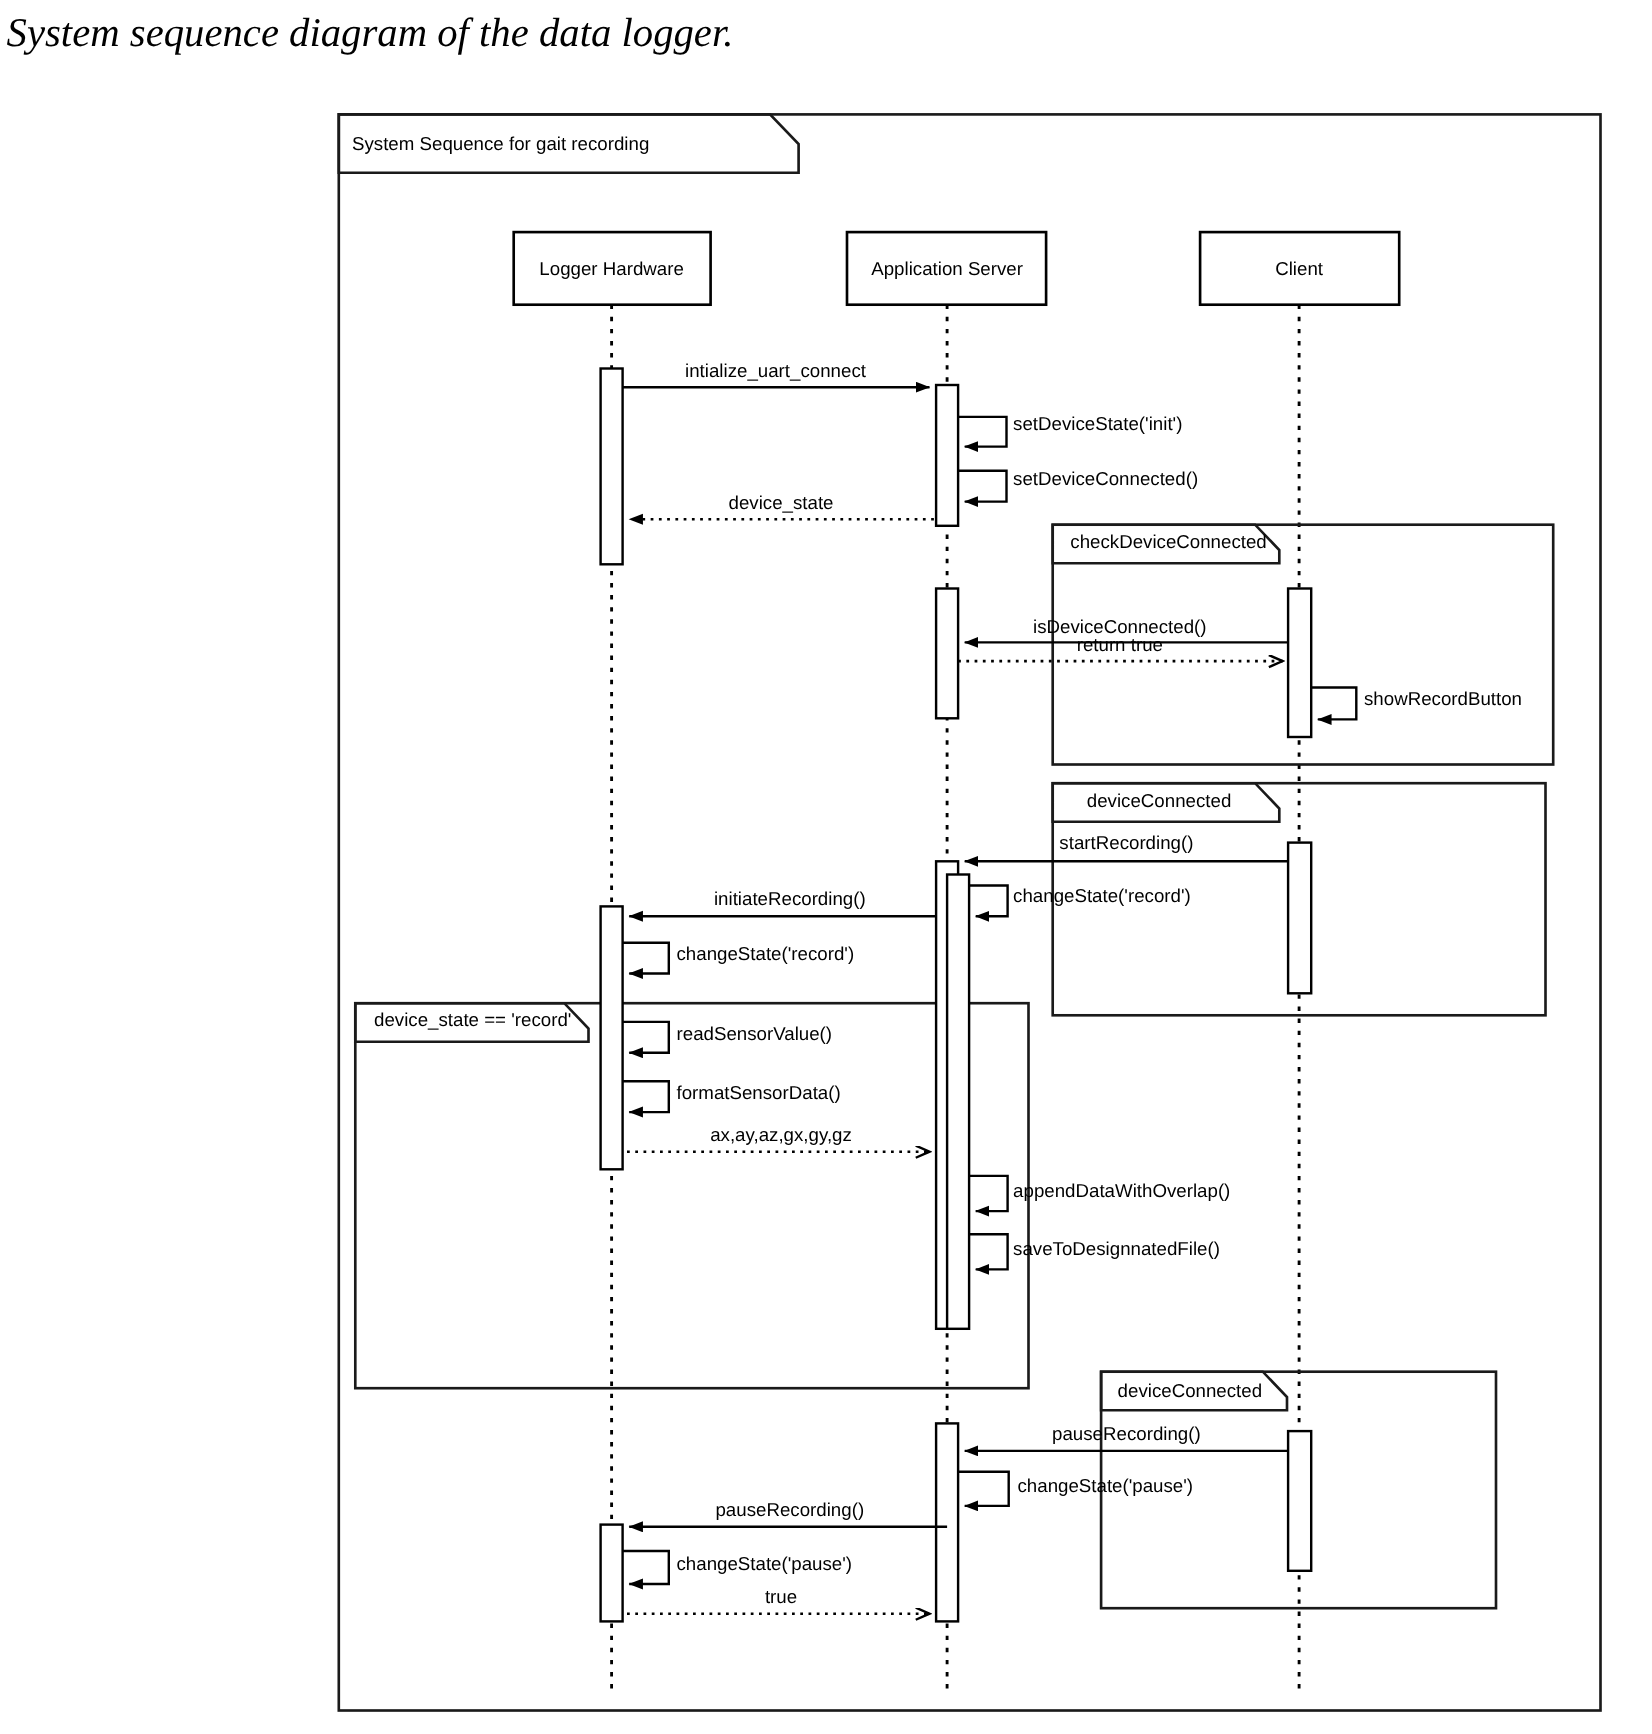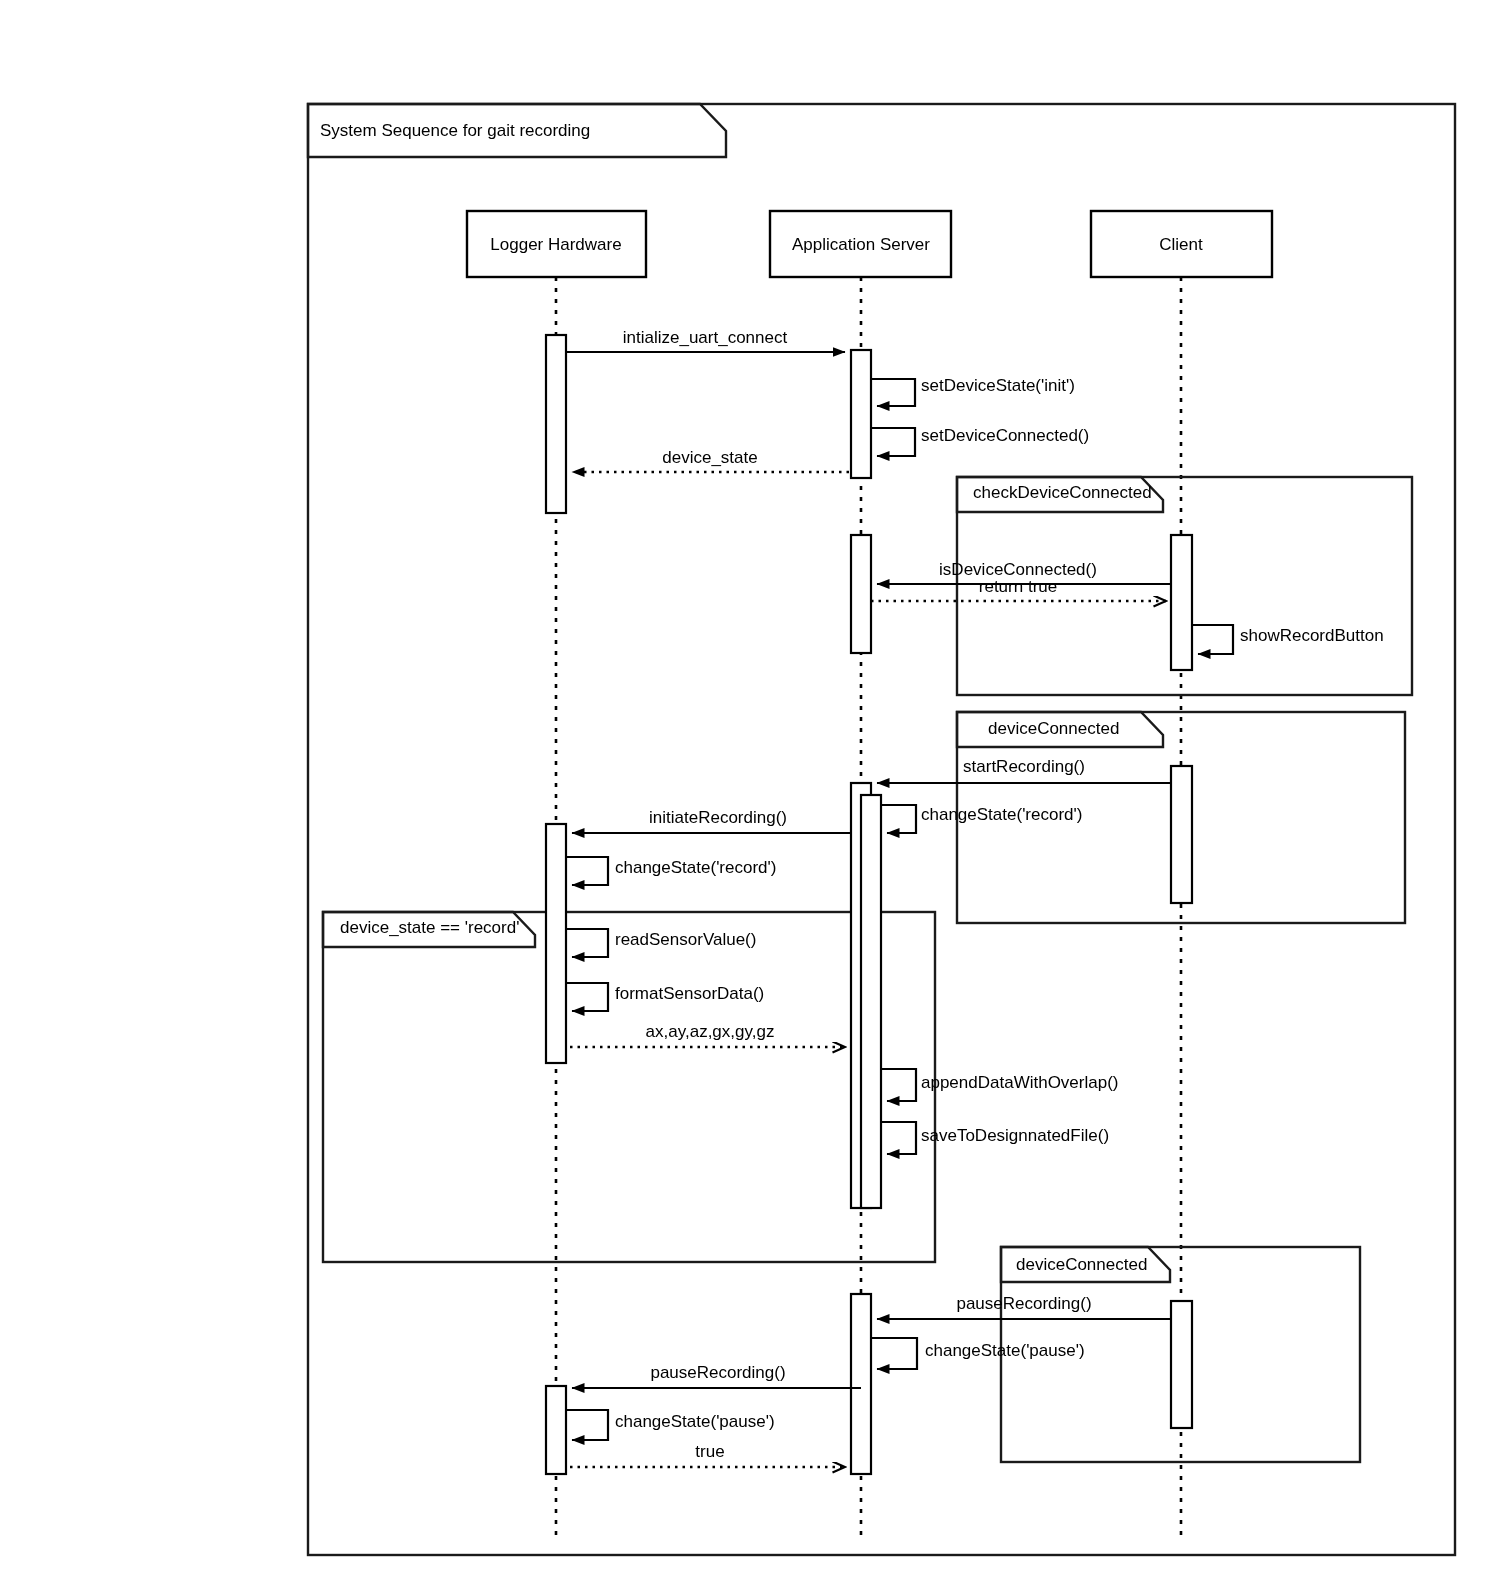--- a/index.html
+++ b/index.html
@@ -23,20 +23,21 @@
   .lifeline{stroke:#000;stroke-width:2.6;fill:none;stroke-dasharray:4 7;stroke-linecap:butt;}
   .act{fill:#ffffff;stroke:#000;stroke-width:2.2;}
   .hdrbox{fill:#ffffff;stroke:#000;stroke-width:2.4;}
   .dotted{stroke:#000;stroke-width:2.4;fill:none;stroke-dasharray:2.5 5;stroke-linecap:butt;}
 </style>
 </head>
 <body>
 
 <div id="root">
 
+  <div class="caption">System sequence diagram of the data logger.</div>
 
   <svg id="diagram" viewBox="0 0 1502 1576">
     <defs>
       <marker id="solidArrow" markerWidth="14" markerHeight="14" refX="12.5" refY="5" orient="auto" markerUnits="userSpaceOnUse">
         <path d="M0,0 L13,5 L0,10 z" fill="#000"></path>
       </marker>
       <marker id="solidArrowL" markerWidth="14" markerHeight="14" refX="12.5" refY="5" orient="auto" markerUnits="userSpaceOnUse">
         <path d="M0,0 L13,5 L0,10 z" fill="#000"></path>
       </marker>
       <marker id="openArrow" markerWidth="15" markerHeight="14" refX="13" refY="5.5" orient="auto" markerUnits="userSpaceOnUse">

